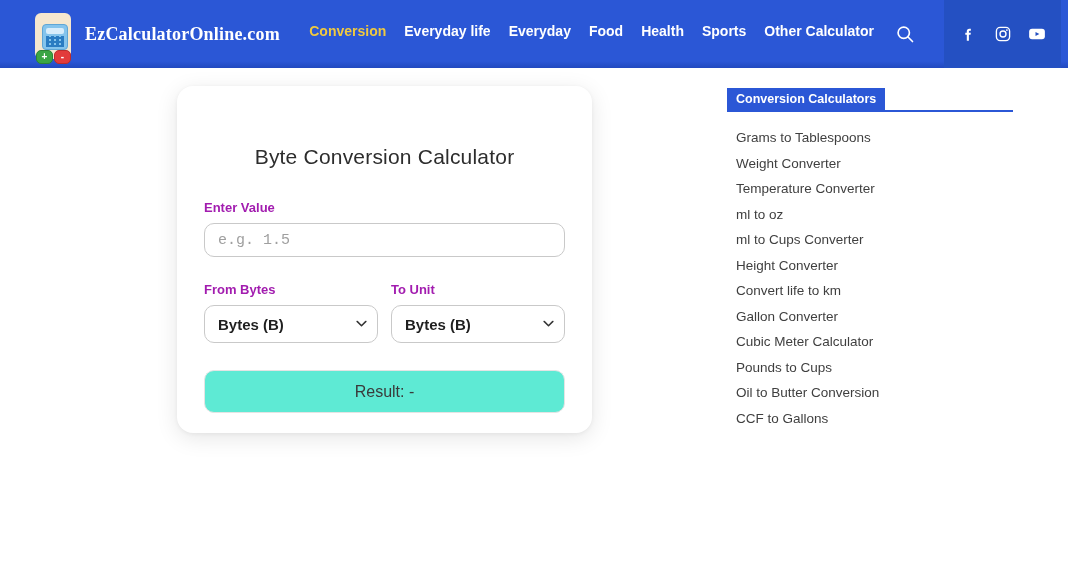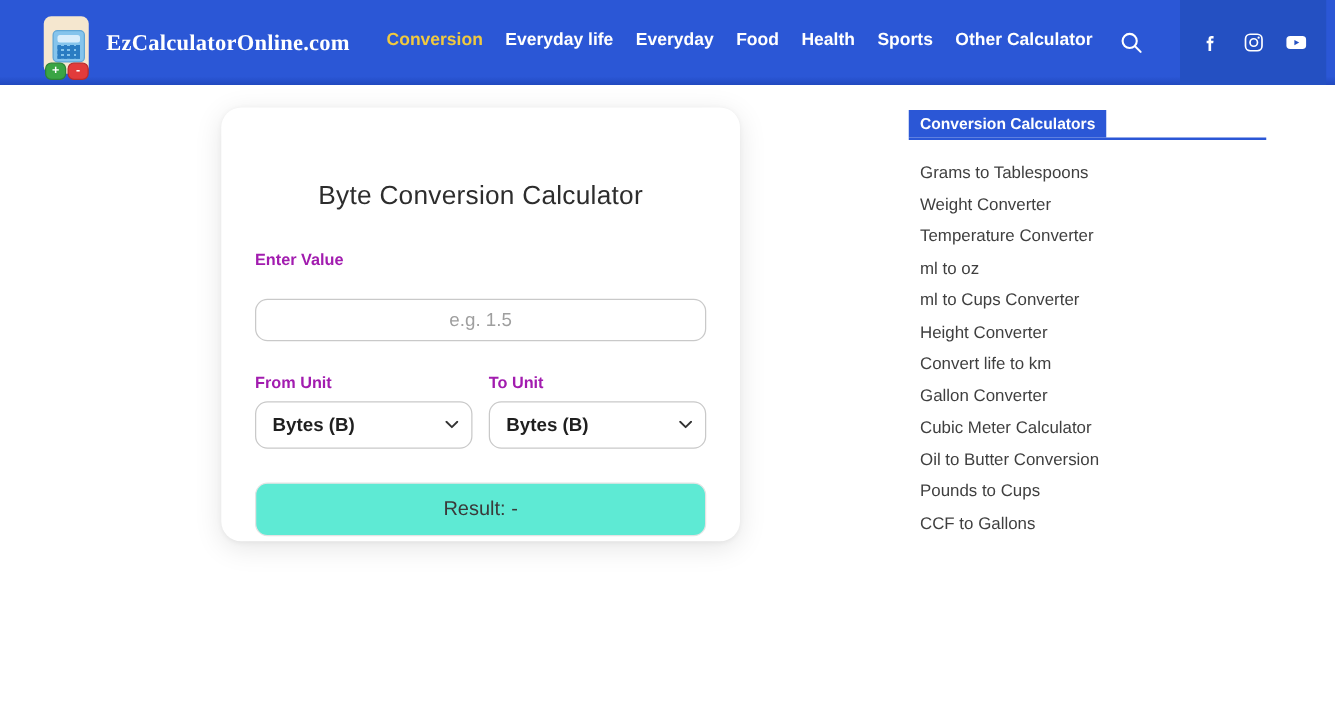--- a/index.html
+++ b/index.html
@@ -146,31 +146,30 @@
     letter-spacing: 0.2px;
   }
   .field-label {
     display: block;
     margin-top: 31px;
     font-size: 13px;
     font-weight: bold;
     color: #a21caf;
   }
   .value-input {
-    margin-top: 24px;
+    margin-top: 8px;
     width: 100%;
     height: 34px;
     border: 1px solid #c9c9c9;
     border-radius: 10px;
     padding: 0 13px;
     font-size: 15px;
     color: #333333;
-    font-family: Liberation Sans, sans-serif;
+    font-family: Liberation Mono, monospace;
     outline: none;
-    text-align: center;
   }
   .value-input::placeholder { color: #9f9f9f; }
   .unit-row {
     display: flex;
     gap: 13px;
     margin-top: 0;
   }
   .unit-col { flex: 1; }
   .unit-col .field-label { margin-top: 25px; }
   .select-wrap {
@@ -302,21 +301,21 @@
 
 <main>
   <section class="card">
     <h1 class="card-title">Byte Conversion Calculator</h1>
 
     <label class="field-label">Enter Value</label>
     <input class="value-input" type="text" placeholder="e.g. 1.5" style="">
 
     <div class="unit-row">
       <div class="unit-col">
-        <label class="field-label">From Unit</label>
+        <label class="field-label">From Bytes</label>
         <div class="select-wrap">
           <select class="unit-select">
             <option>Bytes (B)</option>
           </select>
           <span class="chevron">
             <svg width="11" height="7" viewBox="0 0 12 8">
               <path d="M1 1l5 5 5-5" fill="none" stroke="#333333" stroke-width="1.7" stroke-linecap="round" stroke-linejoin="round"></path>
             </svg>
           </span>
         </div>
@@ -346,18 +345,18 @@
     <ul class="sidebar-list">
       <li>Grams to Tablespoons</li>
       <li>Weight Converter</li>
       <li>Temperature Converter</li>
       <li>ml to oz</li>
       <li>ml to Cups Converter</li>
       <li>Height Converter</li>
       <li>Convert life to km</li>
       <li>Gallon Converter</li>
       <li>Cubic Meter Calculator</li>
+      <li>Pounds to Cups</li>
       <li>Oil to Butter Conversion</li>
-      <li>Pounds to Cups</li>
       <li>CCF to Gallons</li>
     </ul>
   </aside>
 </main>
 
 </body></html>

